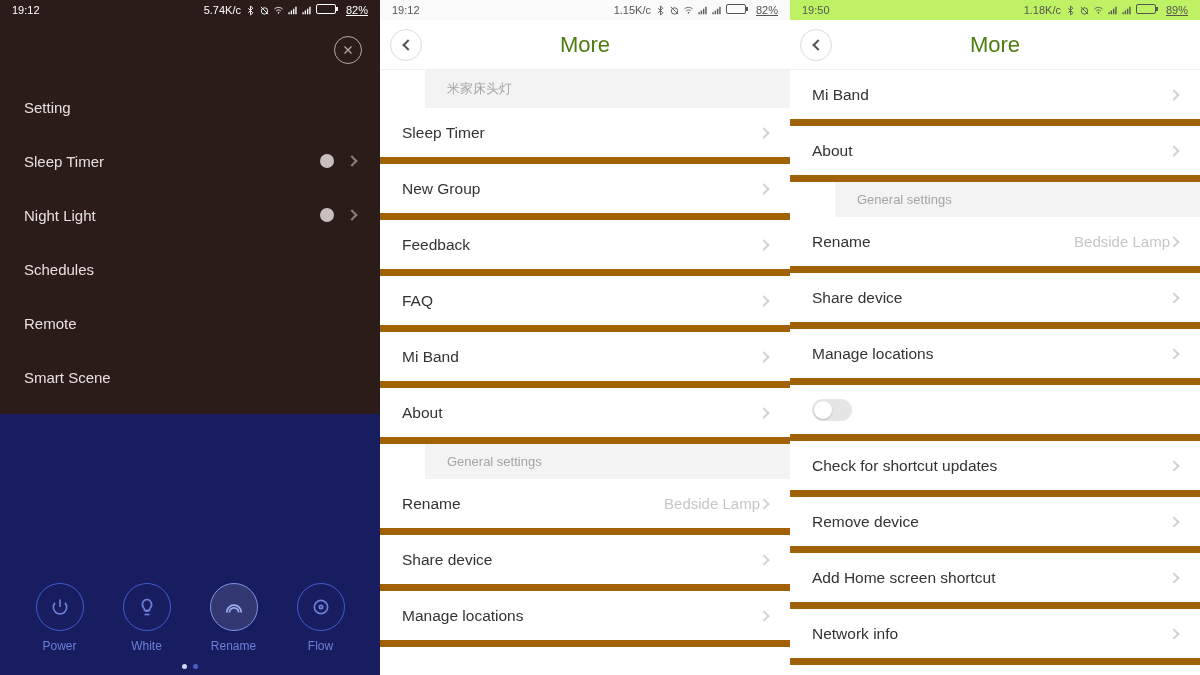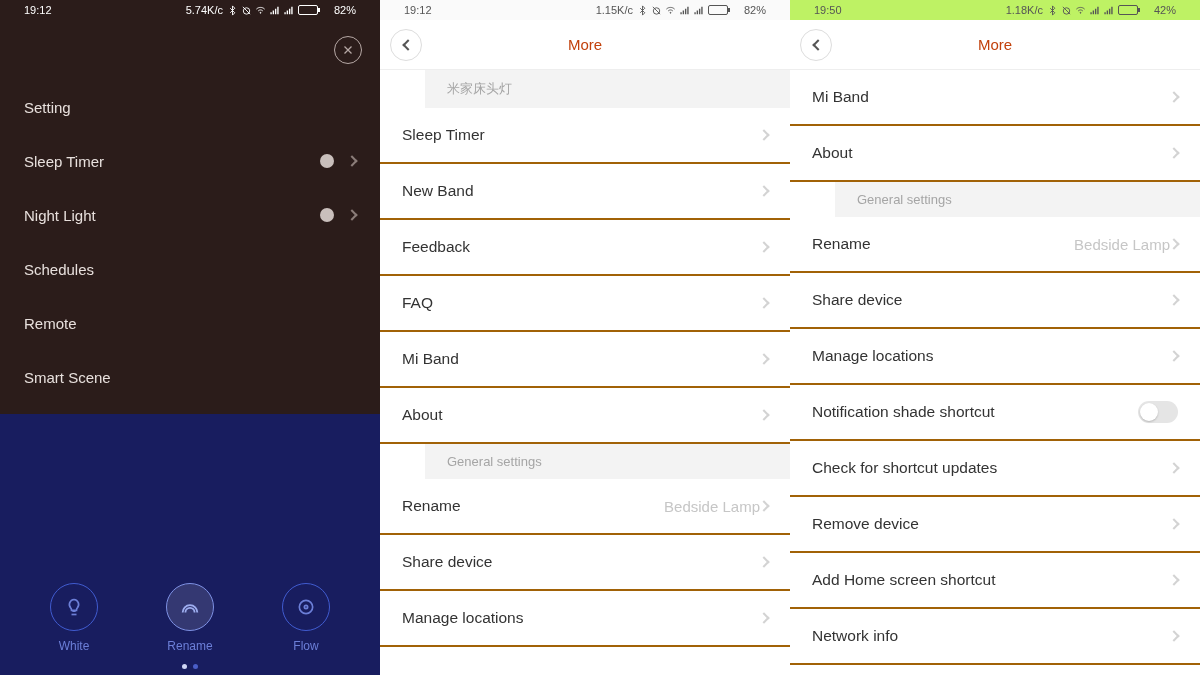--- a/index.html
+++ b/index.html
@@ -18,30 +18,30 @@
   .phone.p2::before, .phone.p3::before {
     content:""; position:absolute; inset:0;
     background: linear-gradient(180deg,#c9a48f 0%, #b08168 40%, #a46e55 100%);
   }
 
   
   .status {
     height: 20px;
     position: relative; z-index:3;
     display: flex; align-items: center; justify-content: space-between;
-    padding: 0 24px; font-size: 11px;
+    padding: 0 12px; font-size: 11px;
     color: #fff;
   }
   .status.dark { color:#fff; }
   .status.light { color:#555; }
   .status .left { font-weight:500; }
   .status .right { display:flex; align-items:center; gap:4px; }
   .st-icons { display:inline-flex; gap:3px; align-items:center; }
   .status svg { width:11px; height:11px; }
-  .batt { display:inline-flex; align-items:center; gap:16px;}
+  .batt { display:inline-flex; gap:10px;text-decoration:underline;}
   .batt-shell { width:20px; height:10px; border:1px solid currentColor; border-radius:2px; position:relative; }
   .batt-shell::after{content:"";position:absolute;right:-3px;top:2px;width:2px;height:4px;background:currentColor;}
   .batt-fill{height:100%; background:currentColor;}
   .p1 .dark-sheet {
     position:absolute; top:20px; left:0; right:0; height:394px;
     background:#2b1c1a; z-index:2;
   }
   .p1 .close-btn {
     position:absolute; top:36px; right:18px; z-index:4;
     width:28px;height:28px;border:1.5px solid #b6a8a5;border-radius:50%;
@@ -73,32 +73,32 @@
   .page-dots {position:absolute; bottom:6px; left:0; right:0; display:flex; justify-content:center; gap:6px; z-index:3;}
   .page-dots span{width:5px;height:5px;border-radius:50%;background:#4a5ec7;}
   .page-dots span.on{background:#cfd6f5;}
 
   
   .navbar {
     height:50px; background:#fff; position:relative; z-index:2;
     display:flex; align-items:center; justify-content:center;
     border-bottom:1px solid #eee;
   }
-  .navbar .title{ font-size:15px; color:#c2410c; }
+  .navbar .title{ font-size:22px; color:#4d7c0f; }
   .back-btn{
     position:absolute; left:10px; top:9px; width:32px;height:32px;
     border:1px solid #ddd; border-radius:50%; display:flex;align-items:center;justify-content:center;
     cursor:pointer; background:#fff;
   }
   .back-btn .chev-l{width:8px;height:8px;border-top:2px solid #555;border-left:2px solid #555;transform:rotate(-45deg);margin-left:3px;}
   .list { position:relative; z-index:2; background:#fff; }
   .section-hdr { background:#f3f3f3; color:#a5a5a5; font-size:13px; padding:10px 22px;margin-left:45px; }
   .row {
     background:#fff; height:56px; display:flex; align-items:center; justify-content:space-between;
-    padding:0 22px; border-bottom:2px solid #a16207; font-size:15.5px; color:#333;
+    padding:0 22px; border-bottom:7px solid #a16207; font-size:15.5px; color:#333;
   }
   .row .tail { display:flex; align-items:center; gap:0; color:#c6c6c6; }
   .row .value { color:#c6c6c6; font-size:15px;}
   .row .chev { width:8px;height:8px;border-top:2px solid #d3d3d3;border-right:2px solid #d3d3d3;transform:rotate(45deg);}
   .switch { width:40px;height:22px;border-radius:11px;background:#e5e5e5;position:relative;}
   .switch::after{content:"";position:absolute;width:18px;height:18px;border-radius:50%;background:#fff;top:2px;left:2px;box-shadow:0 1px 2px rgba(0,0,0,.2);}
 
   .p3 .list, .p2 .list { min-height: calc(675px - 70px); }
 </style>
 </head>
@@ -171,20 +171,29 @@
       <span>Smart Scene</span>
     </div>
   </div>
 
   <div class="blue-area"></div>
   <div class="shade"></div>
   <div class="dock">
     <div class="dock-btn">
       <div class="dock-circle">
           <svg width="20" height="20" viewBox="0 0 24 24" fill="none" stroke="#6c7fd8" stroke-width="2">
+            <path d="M12 3v9"></path>
+            <path d="M6 7a8 8 0 1 0 12 0"></path>
+          </svg>
+        </div>
+      <span>Power</span>
+    </div>
+    <div class="dock-btn">
+      <div class="dock-circle">
+          <svg width="20" height="20" viewBox="0 0 24 24" fill="none" stroke="#6c7fd8" stroke-width="2">
             <path d="M9 21h6"></path>
             <path d="M10 17h4"></path>
             <path d="M12 3a6 6 0 0 0-4 10c1 1 1 2 1 3h6c0-1 0-2 1-3a6 6 0 0 0-4-10z"></path>
           </svg>
         </div>
       <span>White</span>
     </div>
     <div class="dock-btn active">
       <div class="dock-circle">
           <svg width="22" height="22" viewBox="0 0 24 24" fill="none" stroke="#9eaef0" stroke-width="2">
@@ -251,21 +260,21 @@
 
   <div class="list">
     <div class="section-hdr">米家床头灯</div>
     <div class="row">
         <span>Sleep Timer</span>
         <span class="tail">
           <span class="chev"></span>
         </span>
       </div>
     <div class="row">
-        <span>New Band</span>
+        <span>New Group</span>
         <span class="tail">
           <span class="chev"></span>
         </span>
       </div>
     <div class="row">
         <span>Feedback</span>
         <span class="tail">
           <span class="chev"></span>
         </span>
       </div>
@@ -331,21 +340,21 @@
           </svg>
         <svg viewBox="0 0 24 24" fill="currentColor">
             <path d="M3 20h3v-4H3zM8 20h3v-8H8zM13 20h3V8h-3zM18 20h3V4h-3z"></path>
           </svg>
         <svg viewBox="0 0 24 24" fill="currentColor">
             <path d="M3 20h3v-4H3zM8 20h3v-8H8zM13 20h3V8h-3zM18 20h3V4h-3z"></path>
           </svg>
       </span>
       <span class="batt">
         <span class="batt-shell"><span class="batt-fill" style="width:71%"></span></span>
-        <span>42%</span>
+        <span>89%</span>
       </span>
     </div>
   </div>
 
   <div class="navbar">
     <div class="back-btn">
         <span class="chev-l"></span>
       </div>
     <div class="title">More</div>
   </div>
@@ -378,21 +387,20 @@
           <span class="chev"></span>
         </span>
       </div>
     <div class="row">
         <span>Manage locations</span>
         <span class="tail">
           <span class="chev"></span>
         </span>
       </div>
     <div class="row">
-        <span>Notification shade shortcut</span>
         <span class="tail">
           <span class="switch"></span>
         </span>
       </div>
     <div class="row">
         <span>Check for shortcut updates</span>
         <span class="tail">
           <span class="chev"></span>
         </span>
       </div>

